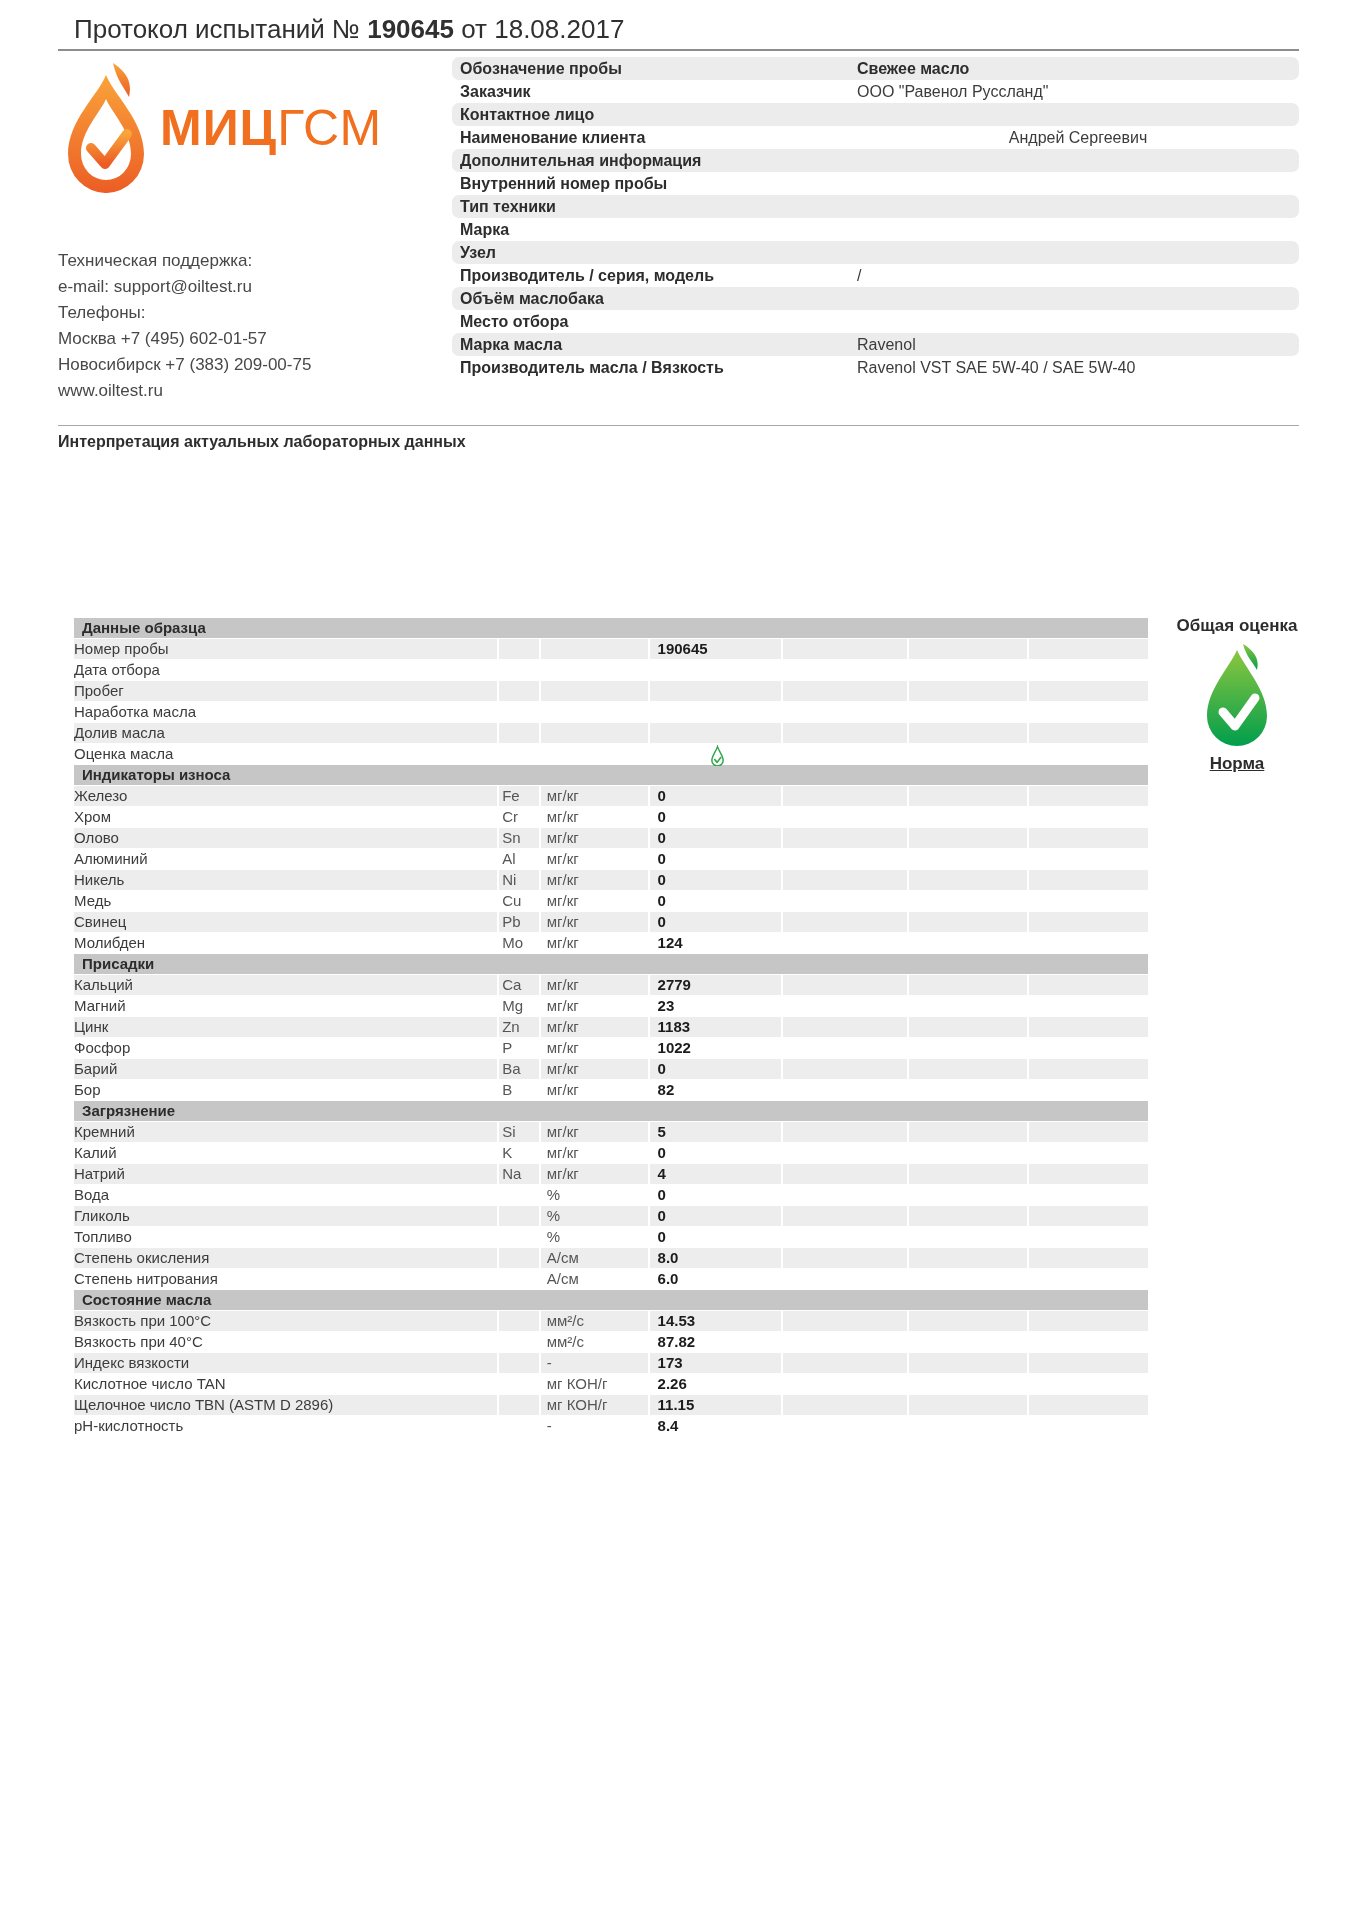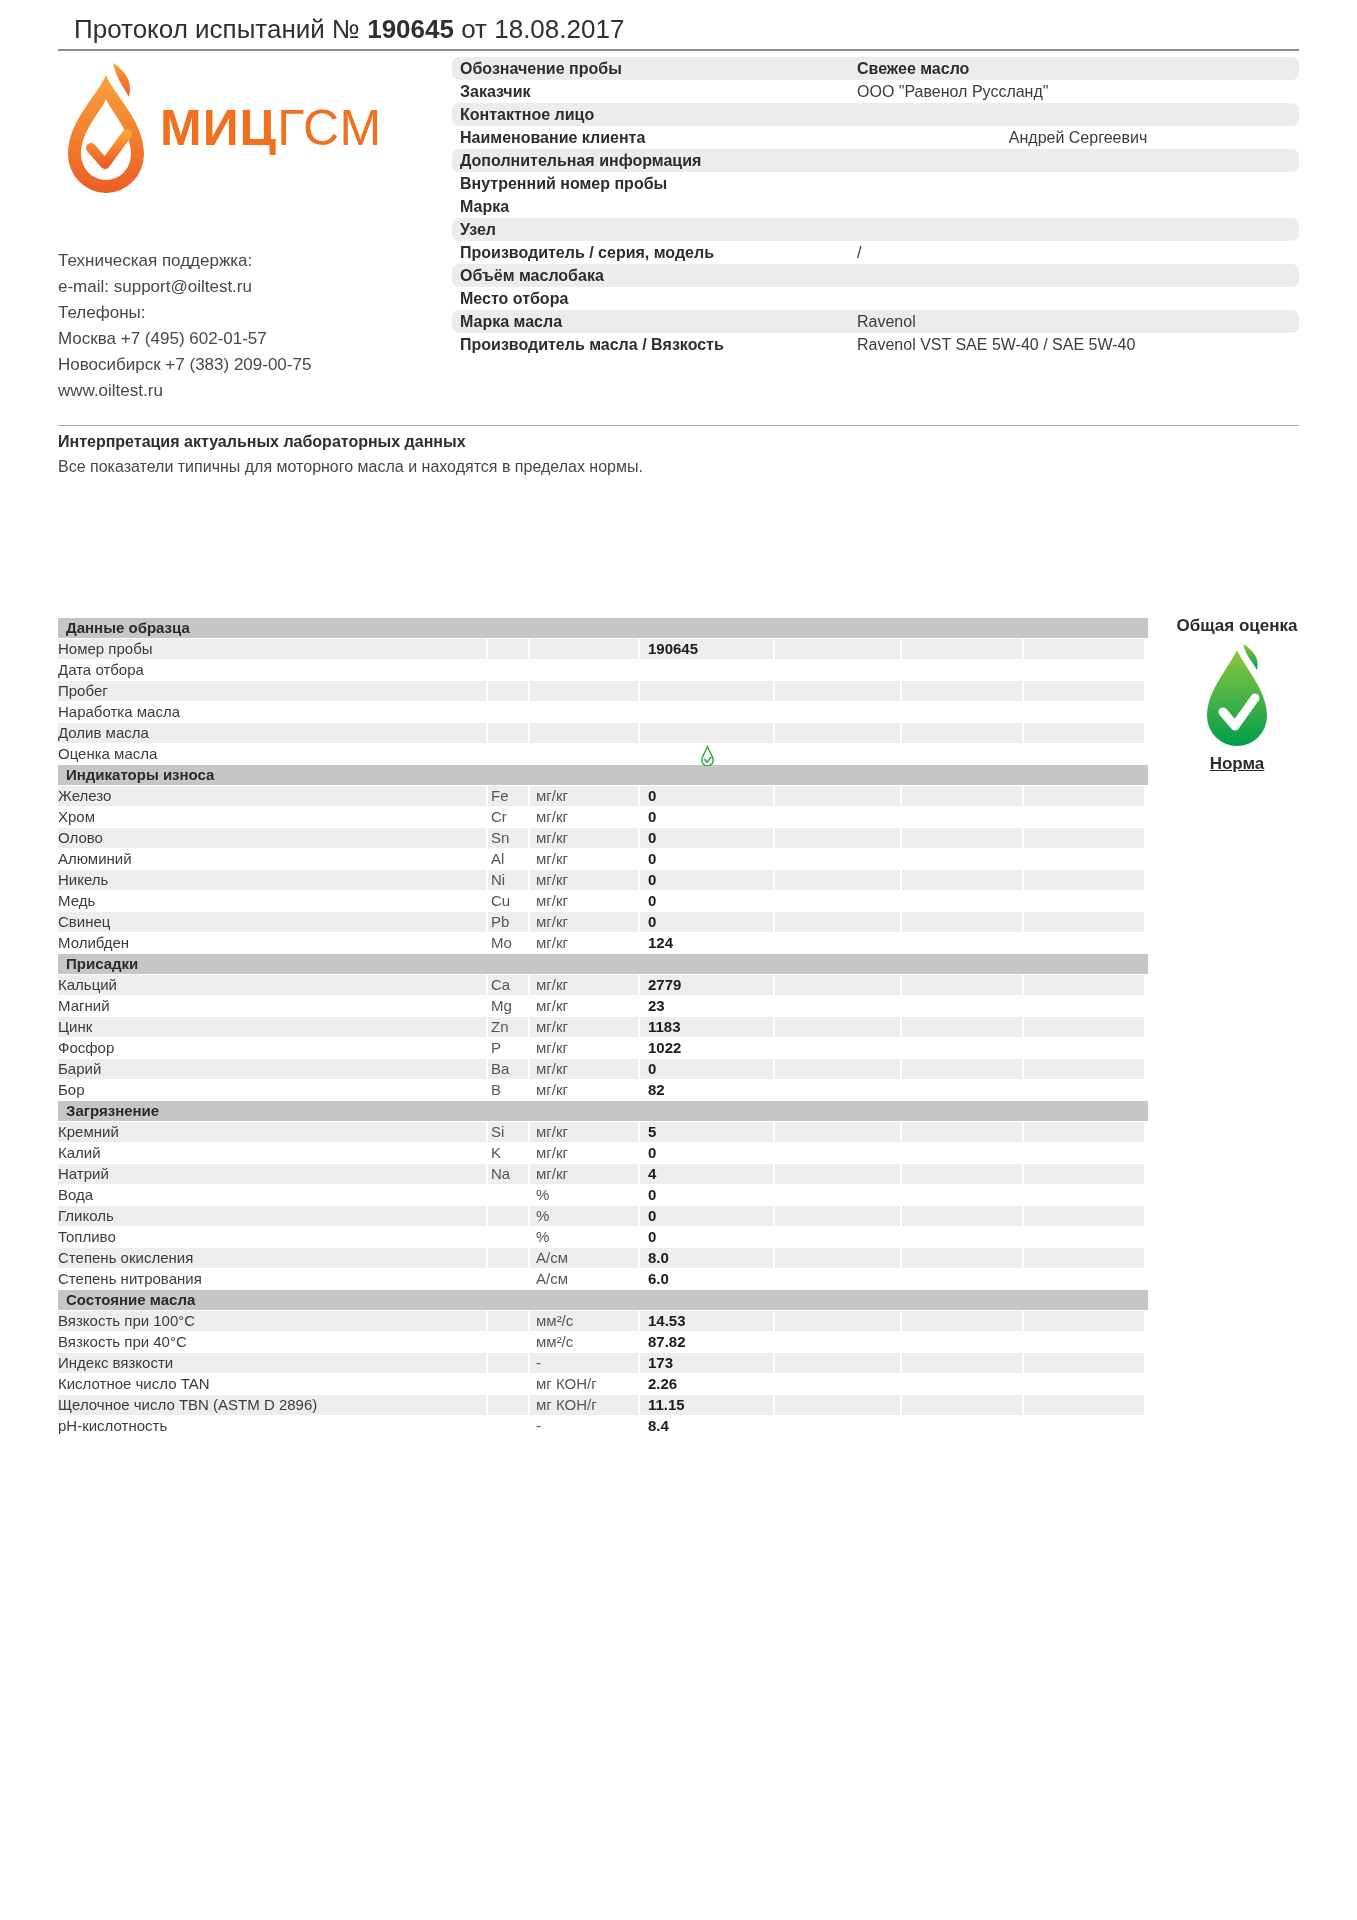--- a/index.html
+++ b/index.html
@@ -30,21 +30,21 @@
   .info-value.bold { font-weight:bold; color:#2d2d2d; }
   .info-value.center { text-align:center; }
 
   
   .rule-mid { position:absolute; left:58px; top:425px; width:1241px; height:1px; background:#a8a8a8; }
   .interp-title { position:absolute; left:58px; top:433px; font-size:16px; font-weight:bold; color:#2e2e2e; }
   .interp-text { position:absolute; left:58px; top:458px; font-size:16px; color:#474747; }
 
   
   .main-table { position:absolute; left:58px; top:618px; width:1090px; }
-  .mt-row { display:flex; height:20px; margin-bottom:1px; font-size:15px; line-height:20px; }
+  .mt-row { display:flex; height:20px; margin-bottom:1px; font-size:15px; line-height:20px;margin-left:16px; }
   .mt-row.section { background:#c6c6c6; font-weight:bold; color:#2c2c2c; padding-left:8px; }
   .cell { margin-right:2px; height:20px; }
   .cell:last-child { margin-right:0; }
   .mt-row.data.shade .cell { background:#ededed; }
   .c-name { width:428px; color:#3c3c3c; }
   .c-sym  { width:40px;  padding-left:3px; color:#565656; }
   .c-unit { width:108px; padding-left:6px; color:#565656; }
   .c-val  { width:133px; padding-left:8px; font-weight:bold; color:#1c1c1c; }
   .c-e1 { width:125px; } .c-e2 { width:120px; } .c-e3 { width:120px; }
   .mini-icon { display:inline-block; margin-left:52px; }
@@ -111,20 +111,24 @@
         <div class="info-value center">Андрей Сергеевич</div>
       </div>
       <div class="info-row shade">
         <div class="info-label">Дополнительная информация</div>
         <div class="info-value"></div>
       </div>
       <div class="info-row">
         <div class="info-label">Внутренний номер пробы</div>
         <div class="info-value"></div>
       </div>
+      <div class="info-row shade">
+        <div class="info-label">Тип техники</div>
+        <div class="info-value"></div>
+      </div>
       <div class="info-row">
         <div class="info-label">Марка</div>
         <div class="info-value"></div>
       </div>
       <div class="info-row shade">
         <div class="info-label">Узел</div>
         <div class="info-value"></div>
       </div>
       <div class="info-row">
         <div class="info-label">Производитель / серия, модель</div>
@@ -143,21 +147,20 @@
         <div class="info-value">Ravenol</div>
       </div>
       <div class="info-row">
         <div class="info-label">Производитель масла / Вязкость</div>
         <div class="info-value">Ravenol VST SAE 5W-40 / SAE 5W-40</div>
       </div>
     </div>
 
   <div class="rule-mid"></div>
   <div class="interp-title">Интерпретация актуальных лабораторных данных</div>
-  <div class="interp-text">Все показатели типичны для моторного масла и находятся в пределах нормы.</div>
 
   <div class="main-table">
 
   <div class="mt-row section">
         <span>Данные образца</span>
       </div>
       <div class="mt-row data shade">
         <div class="cell c-name">Номер пробы</div>
         <div class="cell c-sym"></div>
         <div class="cell c-unit"></div>

